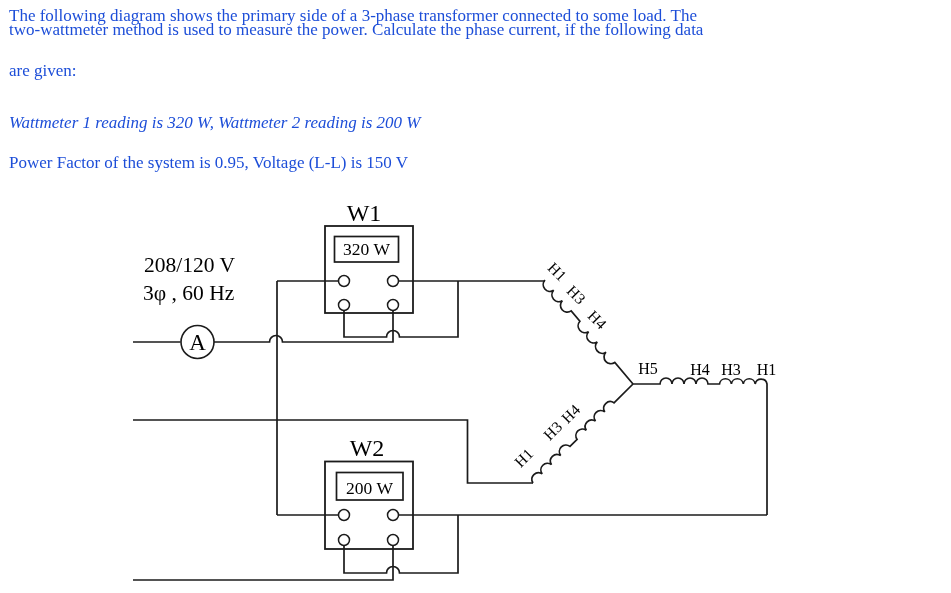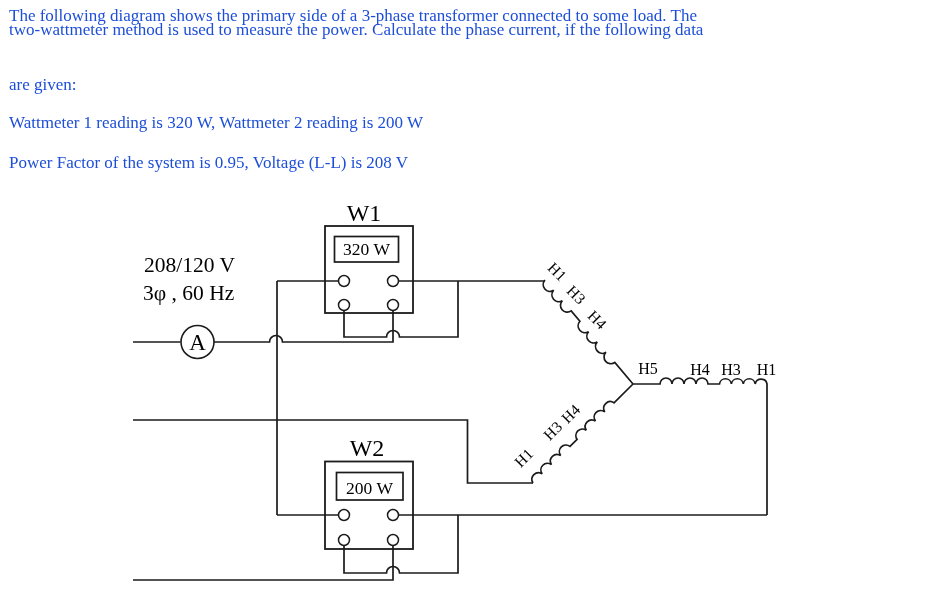--- a/index.html
+++ b/index.html
@@ -6,34 +6,34 @@
   body {
     width:951px; height:593px; position:relative; overflow:hidden;
     font-family:"Liberation Serif", serif; color:#000;
   }
   .pline {
     position:absolute; left:9px; white-space:pre;
     font-size:17px; line-height:26px; color:#1d4ed8;
   }
   .l1 { top:3px; }
   .l2 { top:17px; }
-  .l3 { top:72px; }
-  .given1 { top:110px; }
+  .l3 { top:58px; }
+  .given1 { top:110px;font-style:italic; }
   .given2 { top:150px; }
   svg.circuit { position:absolute; left:0; top:0; }
   svg text { font-family:"Liberation Serif", serif; fill:#000; }
 </style>
 </head>
 <body>
 
 <div class="pline l1">The following diagram shows the primary side of a 3-phase transformer connected to some load. The</div>
 <div class="pline l2">two-wattmeter method is used to measure the power. Calculate the phase current, if the following data</div>
 <div class="pline l3">are given:</div>
 <div class="pline given1">Wattmeter 1 reading is 320 W, Wattmeter 2 reading is 200 W</div>
-<div class="pline given2">Power Factor of the system is 0.95, Voltage (L-L) is 208 V</div>
+<div class="pline given2">Power Factor of the system is 0.95, Voltage (L-L) is 150 V</div>
 
 <svg class="circuit" width="951" height="593" viewBox="0 0 951 593">
   <g stroke="#1b1b1b" stroke-width="1.7" fill="none">
 
     <path d="M133,342 H180.5"></path>
     <path d="M213.5,342 H269.5 A6.5,6.5 0 0 1 282.5,342 H393 V310.5"></path>
 
     <path d="M133,420 H467.5 V483 H533"></path>
 
     <path d="M133,580 H393 V545.5"></path>

